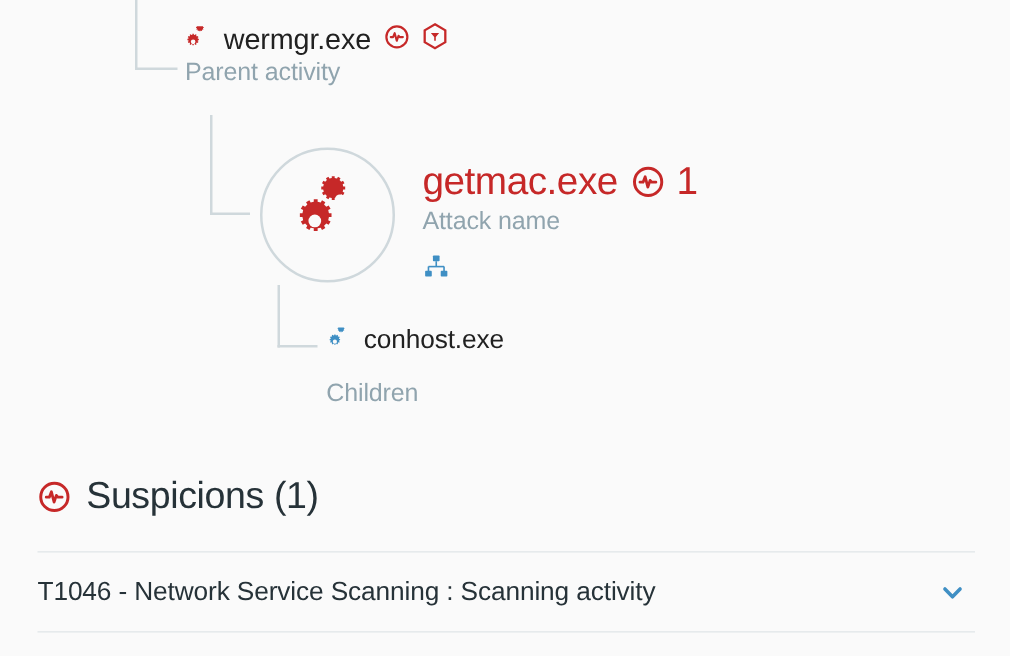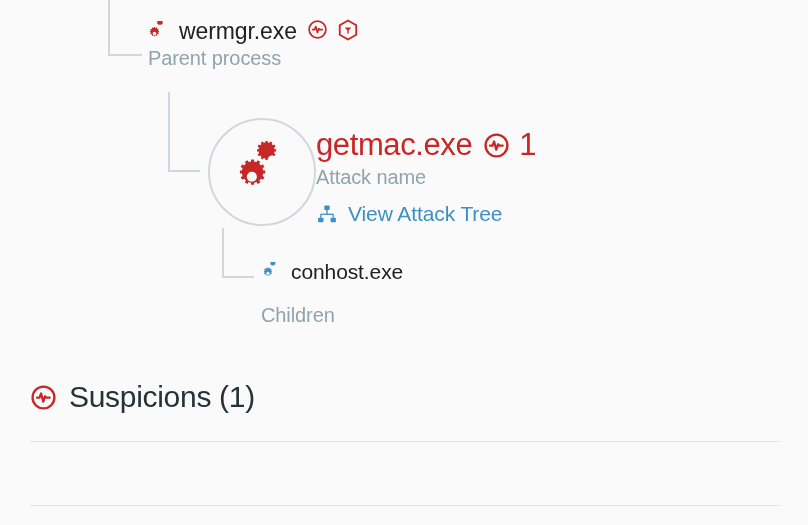--- a/index.html
+++ b/index.html
@@ -81,20 +81,21 @@
     height: 104px;
     border-radius: 50%;
     border: 2px solid #cfd8dc;
     background: #fafafa;
     display: flex;
     align-items: center;
     justify-content: center;
     flex: none;
   }
   .focus-text {
+    margin-left: 22px;
     padding-top: 10px;
   }
   .focus-title {
     display: flex;
     align-items: center;
     font-size: 31px;
     color: #c62828;
     letter-spacing: -0.4px;
     line-height: 1.1;
   }
@@ -235,21 +236,21 @@
           </svg>
         </span>
         <span>
           <svg width="22" height="22" viewBox="0 0 24 24" aria-hidden="true">
             <path d="M12 1.6 L21 6.8 V17.2 L12 22.4 L3 17.2 V6.8 Z" fill="none" stroke="#c62828" stroke-width="2"></path>
             <path d="M8.4 9.2 h7.2 l-2.9 3.4 v3.4 h-1.4 v-3.4 z" fill="#c62828"></path>
           </svg>
         </span>
       </span>
     </div>
-    <div class="node-sub">Parent process</div>
+    <div class="node-sub">Parent activity</div>
   </div>
 
   <div class="elbow" style="left:168px; top:92px; width:32px; height:80px;"></div>
 
   <div class="focus-node">
     <div class="avatar-circle">
       <span>
         <svg width="58" height="58" viewBox="0 0 24 24" aria-hidden="true">
           <g fill="#c62828">
             <path d="M8.6 11.0 l1.05 0 0.28 -1.25 -0.95 -0.52 0.78 -1.35 0.95 0.52 0.9 -0.9 -0.52 -0.95 1.35 -0.78 0.52 0.95 1.25 -0.28 0 -1.05 1.56 0 0 1.05 1.25 0.28 0.52 -0.95 1.35 0.78 -0.52 0.95 0.9 0.9 0.95 -0.52 0.78 1.35 -0.95 0.52 0.28 1.25 1.05 0 0 1.56 -1.05 0 -0.28 1.25 0.95 0.52 -0.78 1.35 -0.95 -0.52 -0.9 0.9 0.52 0.95 -1.35 0.78 -0.52 -0.95 -1.25 0.28 0 1.05 -1.56 0 0 -1.05 -1.25 -0.28 -0.52 0.95 -1.35 -0.78 0.52 -0.95 -0.9 -0.9 -0.95 0.52 -0.78 -1.35 0.95 -0.52 -0.28 -1.25 -1.05 0 z" transform="translate(-4.2,3.2) scale(0.82)"></path>
@@ -279,21 +280,20 @@
               <rect x="9.1" y="2.6" width="5.8" height="5.0" rx="0.7"></rect>
               <rect x="2.3" y="16.0" width="5.8" height="5.0" rx="0.7"></rect>
               <rect x="15.9" y="16.0" width="5.8" height="5.0" rx="0.7"></rect>
               <rect x="11.3" y="7.6" width="1.4" height="4.6"></rect>
               <rect x="5.2" y="11.6" width="13.6" height="1.4"></rect>
               <rect x="4.5" y="12.2" width="1.4" height="4.0"></rect>
               <rect x="18.1" y="12.2" width="1.4" height="4.0"></rect>
             </g>
           </svg>
         </span>
-        <span>View Attack Tree</span>
       </div>
     </div>
   </div>
 
   <div class="elbow" style="left:222px; top:228px; width:32px; height:50px;"></div>
 
   <div class="child-row">
     <div class="node-line">
       <span class="gear-small">
         <svg width="20" height="20" viewBox="0 0 24 24" aria-hidden="true">
@@ -317,15 +317,23 @@
       <svg width="27" height="27" viewBox="0 0 24 24" aria-hidden="true">
         <circle cx="12" cy="12" r="9.7" fill="none" stroke="#c62828" stroke-width="2.1"></circle>
         <path d="M6.2 12.2 h2.2 l1.5 -3.8 1.9 7.3 1.6 -4.8 1.1 1.3 h3.0" fill="none" stroke="#c62828" stroke-width="2" stroke-linecap="round" stroke-linejoin="round"></path>
       </svg>
     </span>
     <span class="susp-title">Suspicions (1)</span>
   </div>
 
   <div class="susp-divider top"></div>
 
+  <div class="susp-row">
+    <span class="susp-row-label">T1046 - Network Service Scanning : Scanning activity</span>
+    <span class="chev">
+      <svg width="26" height="26" viewBox="0 0 24 24" aria-hidden="true">
+        <path d="M6.4 9.4 L12 15.2 L17.6 9.4" fill="none" stroke="#3f8fc4" stroke-width="2.6" stroke-linecap="round" stroke-linejoin="round"></path>
+      </svg>
+    </span>
+  </div>
 
   <div class="susp-divider bottom"></div>
 </div>
 
 </body></html>

